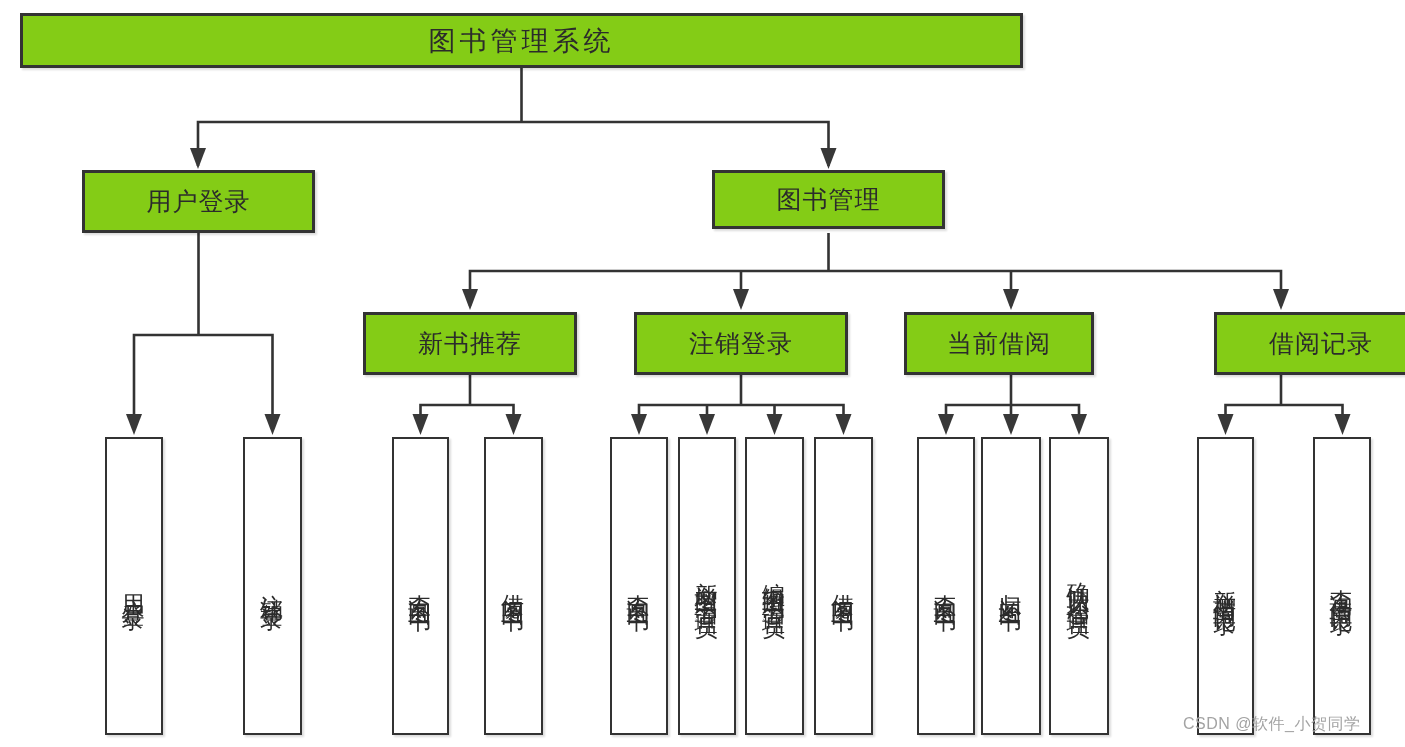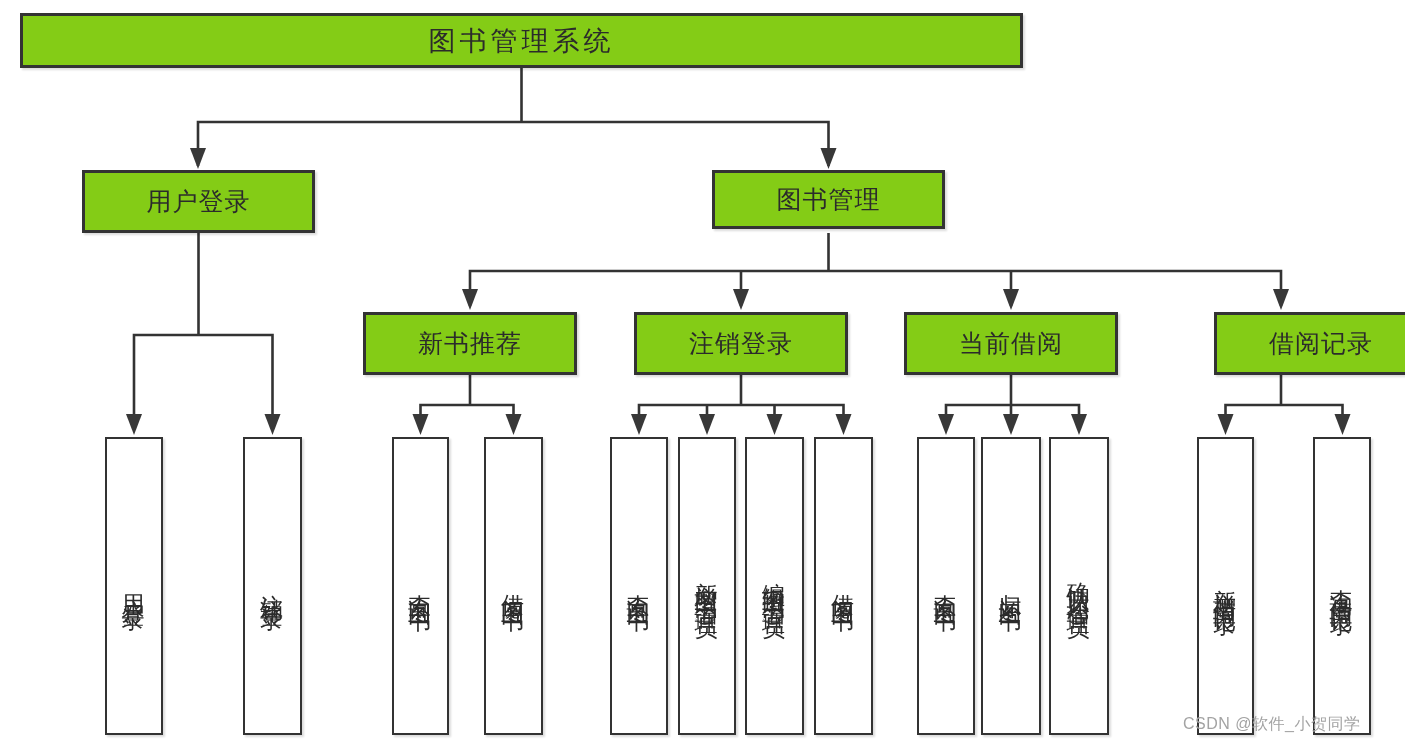--- a/index.html
+++ b/index.html
@@ -85,21 +85,21 @@
     </g>
   </svg>
 
   <div class="box root-box" style="left:20px;top:13px;width:1003px;height:55px;">图书管理系统</div>
 
   <div class="box hbox" style="left:82px;top:170px;width:233px;height:63px;">用户登录</div>
   <div class="box hbox" style="left:712px;top:170px;width:233px;height:59px;">图书管理</div>
 
   <div class="box hbox" style="left:363px;top:312px;width:214px;height:63px;">新书推荐</div>
   <div class="box hbox" style="left:634px;top:312px;width:214px;height:63px;">注销登录</div>
-  <div class="box hbox" style="left:904px;top:312px;width:214px;height:63px;">当前借阅</div>
+  <div class="box hbox" style="left:904px;top:312px;width:190px;height:63px;">当前借阅</div>
   <div class="box hbox" style="left:1174px;top:312px;width:214px;height:63px;margin-left:40px;">借阅记录</div>
 
   <div class="vbox" style="left:105px;width:58px;">用户登录</div>
   <div class="vbox" style="left:243px;width:59px;">注销登录</div>
 
   <div class="vbox" style="left:392px;width:57px;">查询图书</div>
   <div class="vbox" style="left:484px;width:59px;">借阅图书</div>
 
   <div class="vbox" style="left:610px;width:58px;">查询图书</div>
   <div class="vbox" style="left:678px;width:58px;">新增图书（管理员）</div>

